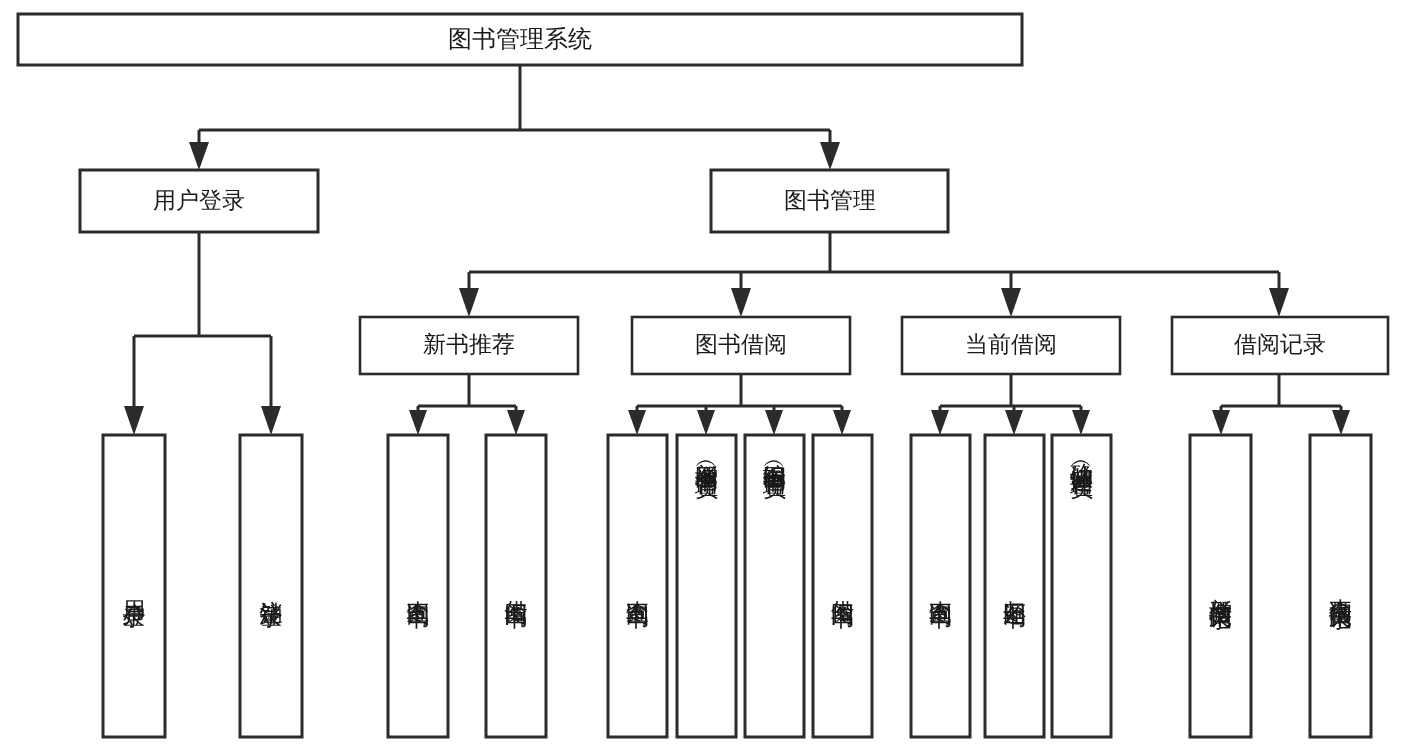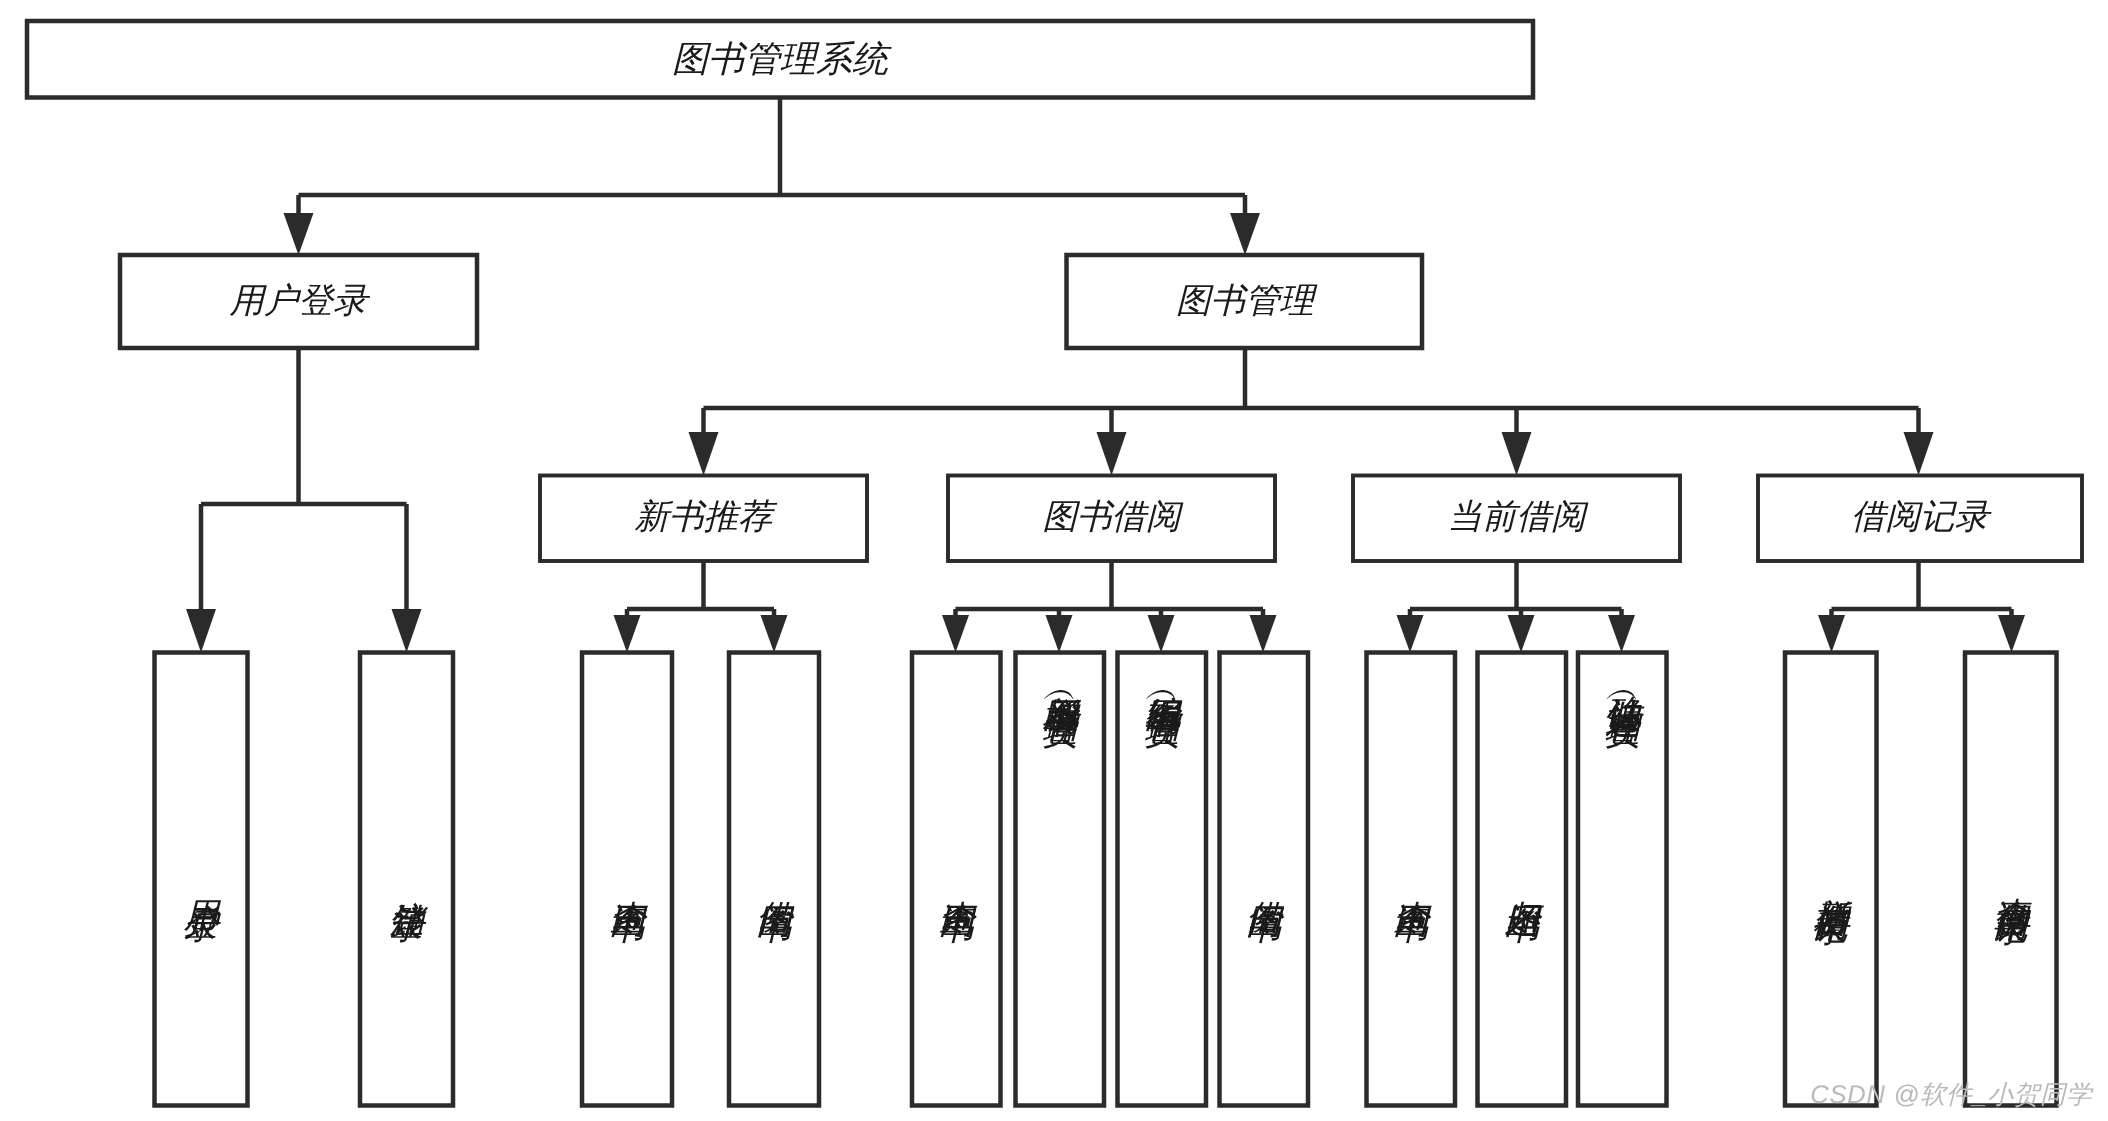--- a/index.html
+++ b/index.html
@@ -12,21 +12,20 @@
     height: 747px;
     font-family: "Liberation Sans", "DejaVu Sans", sans-serif;
     overflow: hidden;
     position: relative;
   }
   #diagram-root {
     position: absolute;
     left: 0; top: 0;
     width: 1405px;
     height: 747px;
-    font-style: italic;
   }
   svg.diagram {
     display: block;
     width: 1405px;
     height: 747px;
   }
   .box-rect {
     fill: #ffffff;
     stroke: #2b2b2b;
     stroke-width: 3;
@@ -247,15 +246,14 @@
   <div class="v-label-wrap" style="left:1052px; top:435px; width:59px; height:302px; align-items:flex-start;">
     <span class="v-label" style="margin-top:10px;">确认归还（管理员）</span>
   </div>
   <div class="v-label-wrap" style="left:1190px; top:435px; width:61px; height:302px;">
     <span class="v-label">新增借阅记录</span>
   </div>
   <div class="v-label-wrap" style="left:1310px; top:435px; width:61px; height:302px;">
     <span class="v-label">查询借阅记录</span>
   </div>
 
-  <div class="watermark">CSDN @软件_小贺同学</div>
 
 </div>
 
 </body></html>

